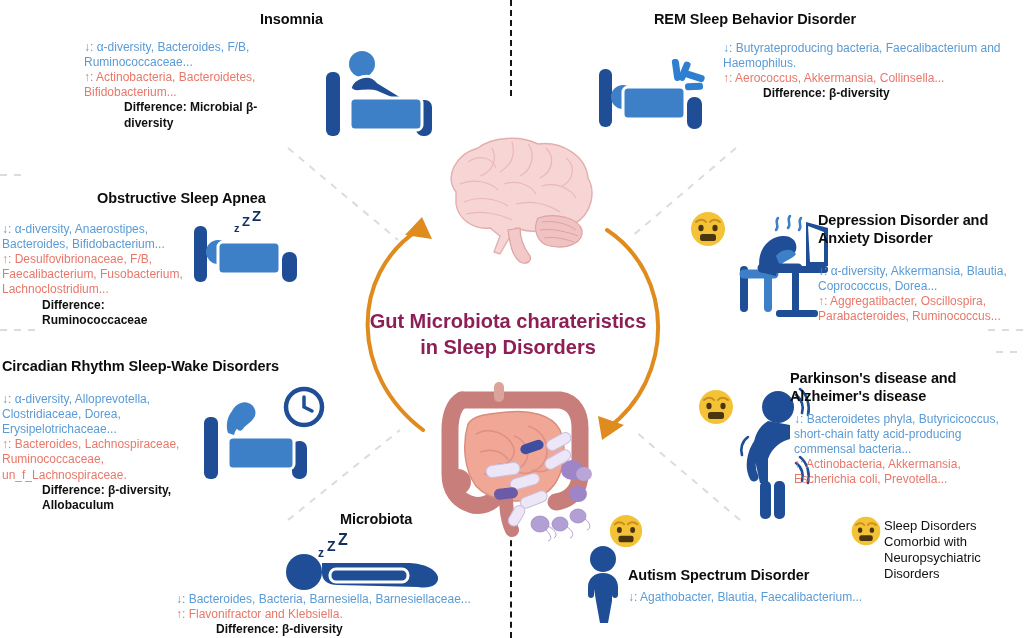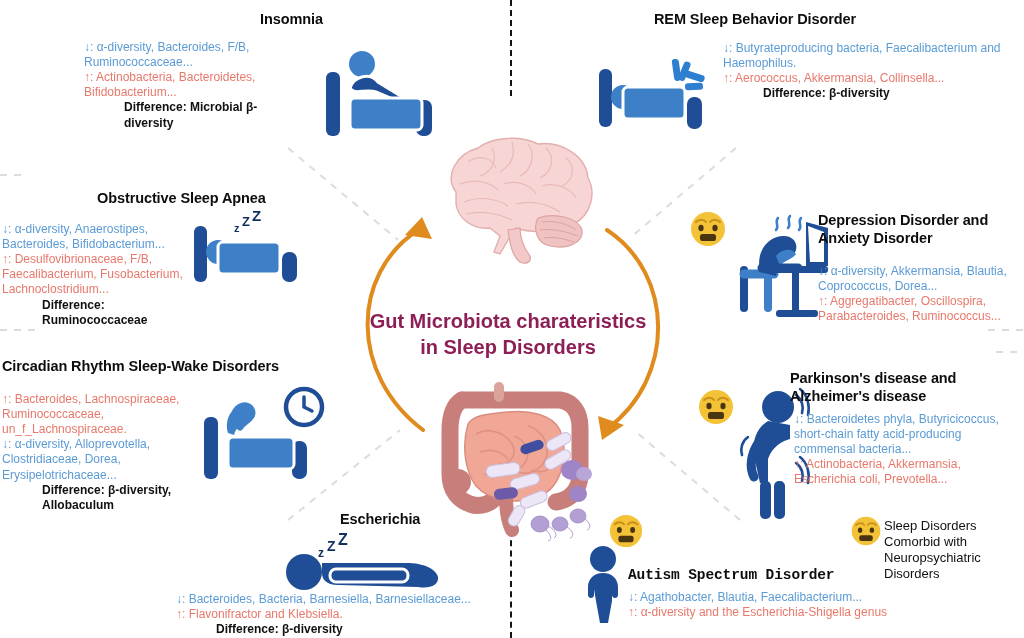--- a/index.html
+++ b/index.html
@@ -277,22 +277,22 @@
   </div>
 
   <div class="abs txt" style="left:818px;top:264px;width:196px;">
     <div><span class="dn"><span class="arrow">↓</span><span>: α-diversity, Akkermansia, Blautia, Coprococcus, Dorea...</span></span></div>
     <div><span class="up"><span class="arrow">↑</span><span>: Aggregatibacter, Oscillospira, Parabacteroides, Ruminococcus...</span></span></div>
   </div>
 
   <div class="abs sec-title" style="left:2px;top:358px;">Circadian Rhythm Sleep-Wake Disorders</div>
 
   <div class="abs txt" style="left:2px;top:392px;width:188px;">
+    <div><span class="dn"><span class="arrow">↓</span><span>: α-diversity, Alloprevotella, Clostridiaceae, Dorea, Erysipelotrichaceae...</span></span></div>
     <div><span class="up"><span class="arrow">↑</span><span>: Bacteroides,  Lachnospiraceae, Ruminococcaceae, un_f_Lachnospiraceae.</span></span></div>
-    <div><span class="dn"><span class="arrow">↓</span><span>: α-diversity, Alloprevotella, Clostridiaceae, Dorea, Erysipelotrichaceae...</span></span></div>
     <div class="diff"><span>Difference: β-diversity, Allobaculum</span></div>
   </div>
 
   <svg class="abs" style="left:200px;top:385px;" width="125" height="100" viewBox="0 0 125 100">
     <rect x="4" y="32" width="14" height="62" rx="6" fill="#1f4e96"></rect>
     <rect x="92" y="56" width="15" height="38" rx="7" fill="#1f4e96"></rect>
 
     <path d="M28 48 C24 34 32 22 42 20 C52 18 56 28 50 34
              C44 40 36 40 34 50 Z" fill="#3d80c8"></path>
     <path d="M36 26 C42 18 52 20 52 28 C52 34 44 36 40 42" fill="none" stroke="#3d80c8" stroke-width="7" stroke-linecap="round"></path>
@@ -330,21 +330,21 @@
   <div class="abs sec-title" style="left:790px;top:370px;">
     <div>Parkinson's disease and</div>
     <div>Alzheimer's disease</div>
   </div>
 
   <div class="abs txt" style="left:794px;top:412px;width:218px;">
     <div><span class="dn"><span class="arrow">↓</span><span>: Bacteroidetes phyla, Butyricicoccus, short-chain fatty acid-producing commensal bacteria...</span></span></div>
     <div><span class="up"><span class="arrow">↑</span><span>: Actinobacteria, Akkermansia, Escherichia coli, Prevotella...</span></span></div>
   </div>
 
-  <div class="abs sec-title" style="left:340px;top:511px;">Escherichia</div>
+  <div class="abs sec-title" style="left:340px;top:511px;">Microbiota</div>
 
   <svg class="abs" style="left:278px;top:535px;" width="170" height="60" viewBox="0 0 170 60">
     <circle cx="26" cy="37" r="18" fill="#1f4e96"></circle>
     <path d="M44 28 L128 28 C146 28 158 34 160 42 C161 50 152 54 140 52
              L60 50 C48 50 44 44 44 38 Z" fill="#1f4e96"></path>
     <rect x="52" y="34" width="78" height="13" rx="6" fill="none" stroke="#ffffff" stroke-width="3"></rect>
     <g fill="#12305f" font-family="Liberation Sans, sans-serif" font-weight="bold">
       <text x="40" y="22" font-size="12">z</text>
       <text x="49" y="16" font-size="14">Z</text>
       <text x="60" y="10" font-size="16">Z</text>
@@ -366,25 +366,24 @@
     <rect x="11" y="24" width="16" height="7" rx="2.5" fill="#4a3511"></rect>
   </svg>
 
   <svg class="abs" style="left:578px;top:545px;" width="50" height="80" viewBox="0 0 50 80">
     <circle cx="25" cy="14" r="13" fill="#1f4e96"></circle>
     <path d="M25 28 C34 28 40 34 40 42 L40 50 C40 54 34 54 34 50 L34 44
              L34 56 L30 78 L22 78 L18 56 L16 44 L16 50 C16 54 10 54 10 50
              L10 42 C10 34 16 28 25 28 Z" fill="#1f4e96"></path>
   </svg>
 
-  <div class="abs sec-title" style="left:628px;top:567px;font-family:Liberation Mono, monospace;">Autism Spectrum Disorder</div>
+  <div class="abs sec-title" style="left:628px;top:567px;">Autism Spectrum Disorder</div>
 
   <div class="abs txt" style="left:628px;top:590px;width:360px;">
     <div><span class="dn"><span class="arrow">↓</span><span>: Agathobacter, Blautia, Faecalibacterium...</span></span></div>
-    <div><span class="up"><span class="arrow">↑</span><span>: α-diversity and the Escherichia-Shigella genus</span></span></div>
   </div>
 
   <svg class="abs" style="left:850px;top:515px;" width="32" height="32" viewBox="0 0 38 38">
     <circle cx="19" cy="19" r="17" fill="#f3c236"></circle>
     <path d="M7 12 C10 9 15 9 17 12" stroke="#c98f1b" stroke-width="2" fill="none" stroke-linecap="round"></path>
     <path d="M21 12 C23 9 28 9 31 12" stroke="#c98f1b" stroke-width="2" fill="none" stroke-linecap="round"></path>
     <ellipse cx="12" cy="18" rx="2.6" ry="3.2" fill="#4a3511"></ellipse>
     <ellipse cx="26" cy="18" rx="2.6" ry="3.2" fill="#4a3511"></ellipse>
     <rect x="11" y="24" width="16" height="7" rx="2.5" fill="#4a3511"></rect>
   </svg>

